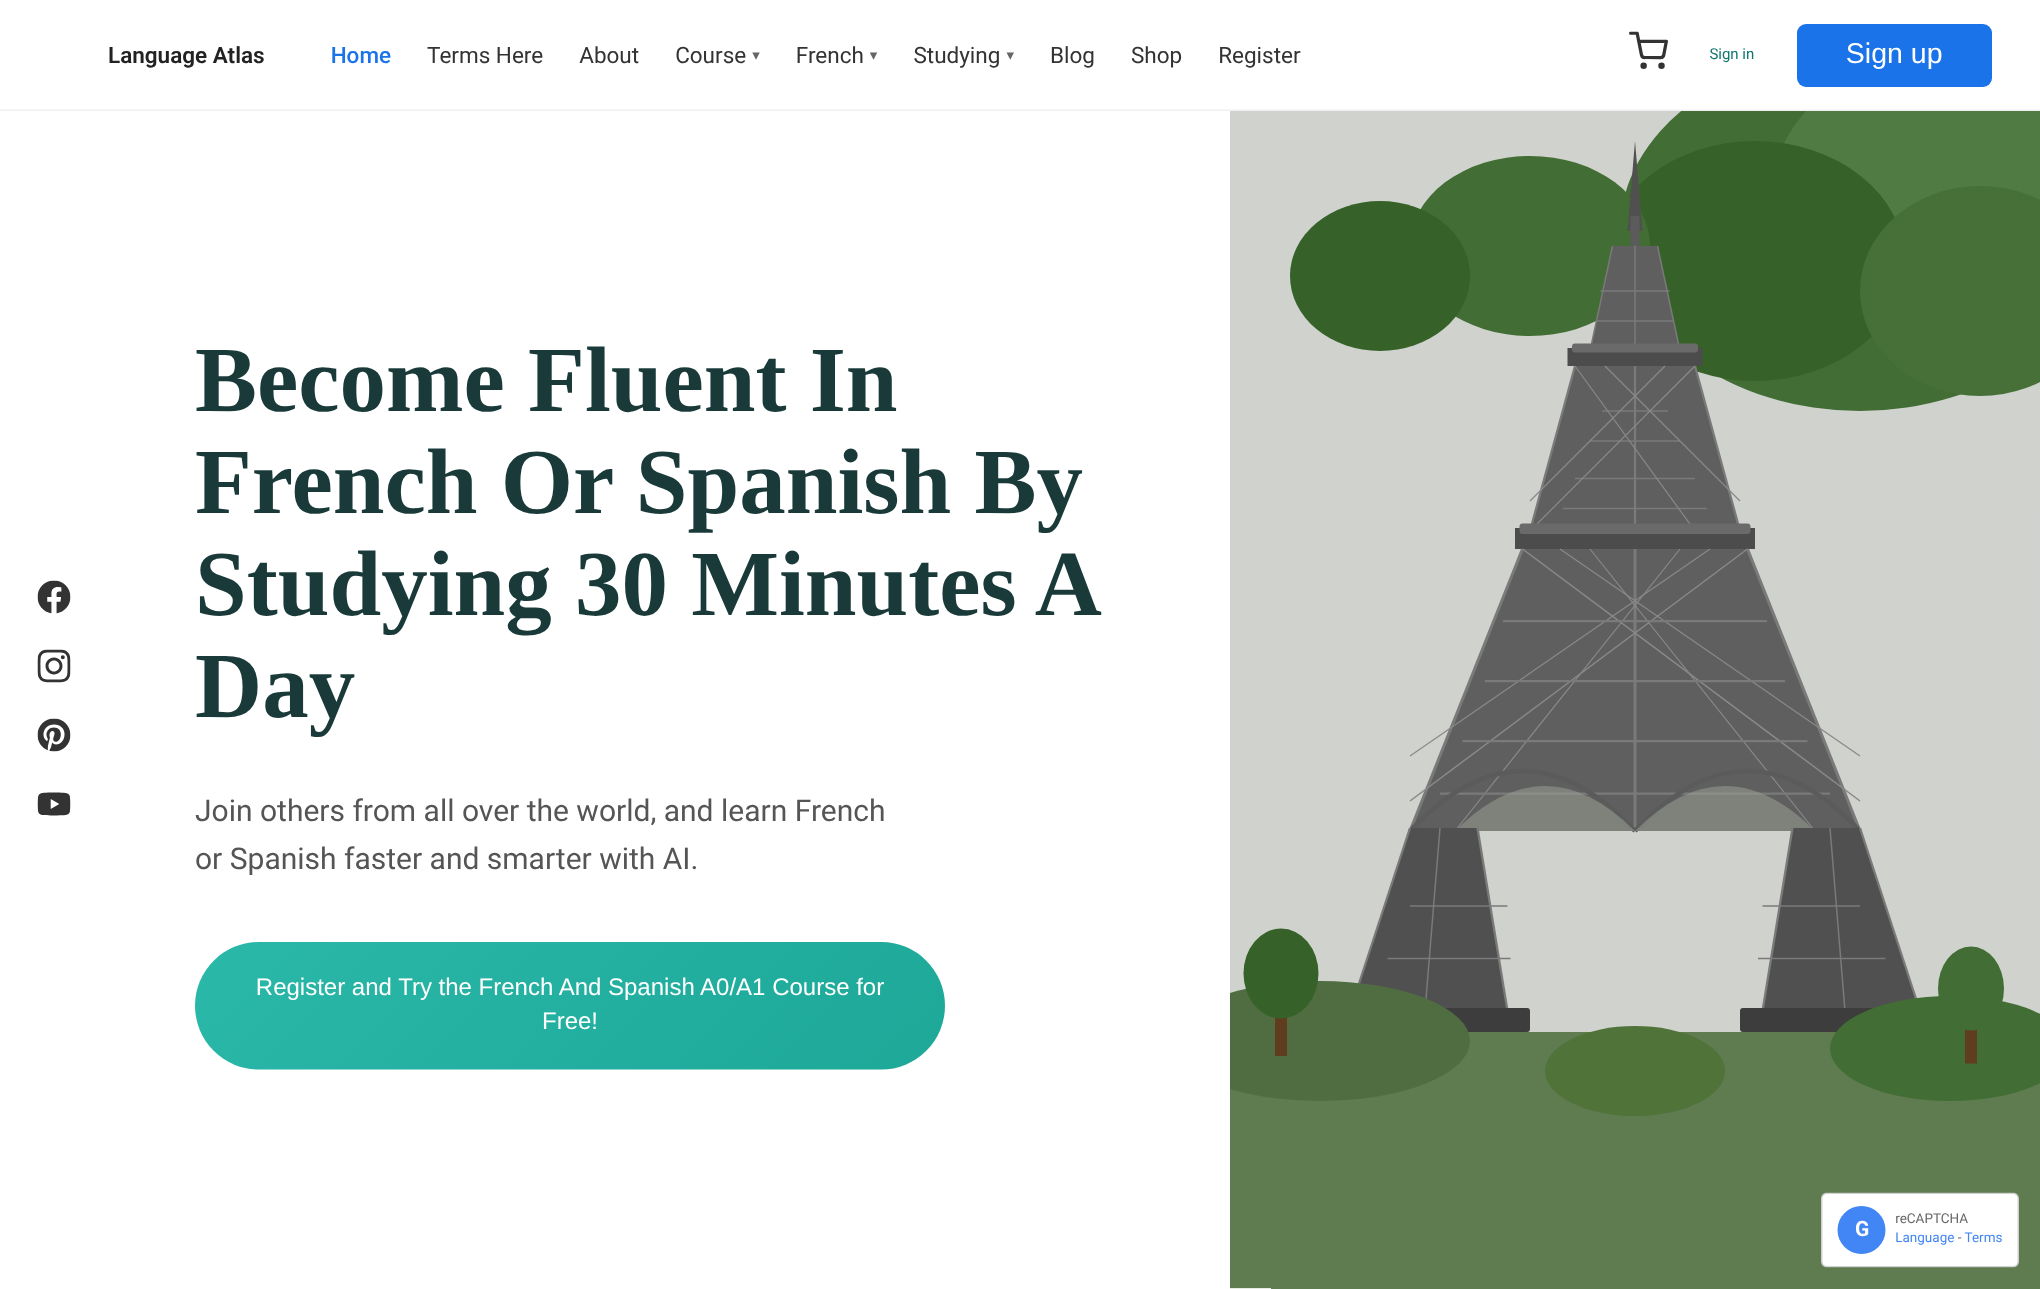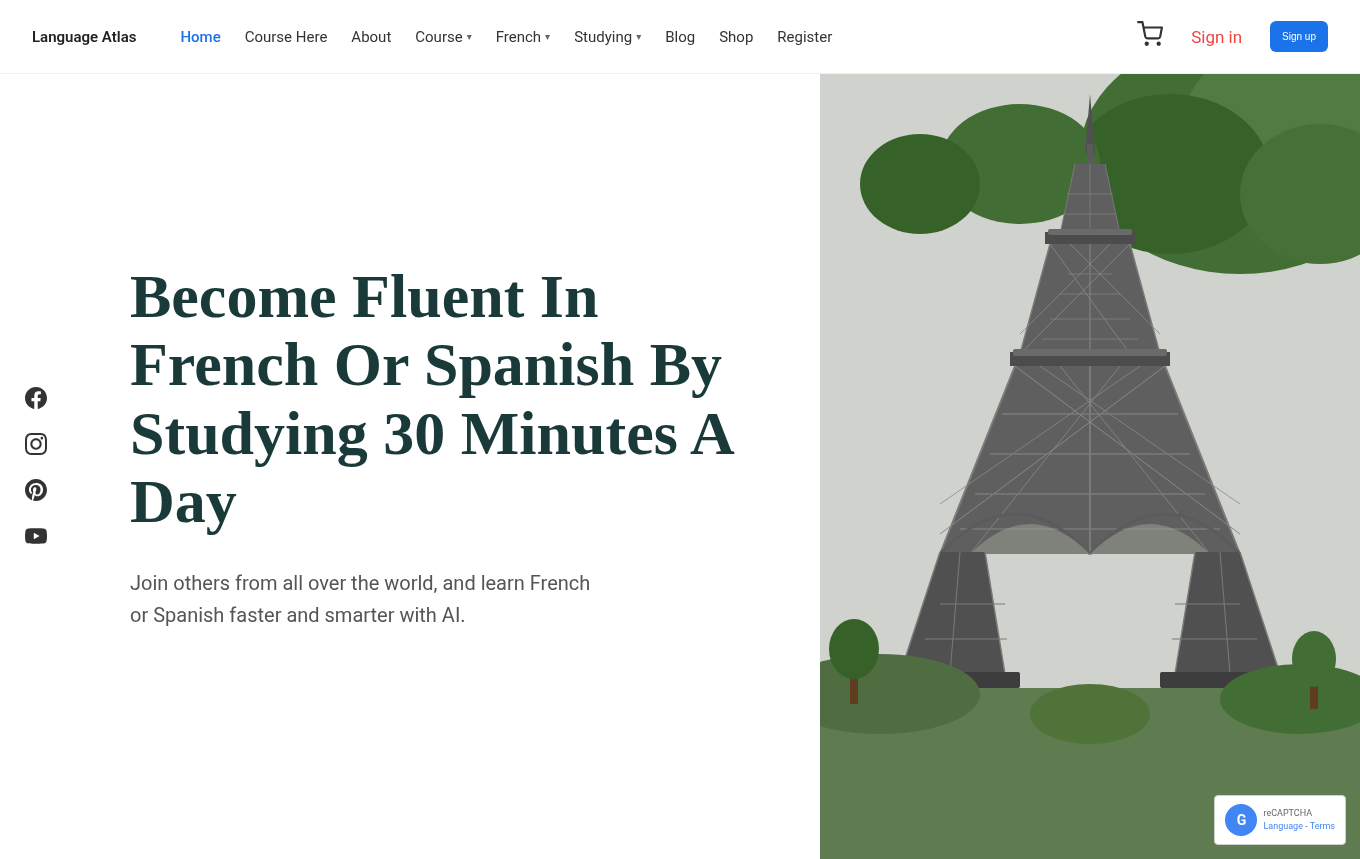--- a/index.html
+++ b/index.html
@@ -34,20 +34,21 @@
       display: flex;
       align-items: center;
       gap: 32px;
     }
 
     .logo {
       font-size: 15px;
       font-weight: 600;
       color: #222;
       white-space: nowrap;
+      margin-left: 40px;
     }
 
     nav {
       display: flex;
       align-items: center;
       gap: 0;
     }
 
     .nav-item {
       display: flex;
@@ -79,33 +80,33 @@
     }
 
     .cart-icon {
       position: relative;
       cursor: pointer;
       font-size: 22px;
       color: #333;
     }
 
     .sign-in {
-      font-size: 17px;
-      color: #ef4444;
+      font-size: 10px;
+      color: #0f766e;
       cursor: pointer;
       padding: 8px 12px;
     }
 
     .sign-up-btn {
       background: #1a73e8;
       color: white;
       border: none;
       border-radius: 6px;
-      padding: 10px 12px;
-      font-size: 10px;
+      padding: 10px 33px;
+      font-size: 19px;
       font-weight: 500;
       cursor: pointer;
     }
 
     
     .main-container {
       display: flex;
       height: calc(859px - 74px);
       position: relative;
     }
@@ -242,21 +243,21 @@
 <body>
 
 <header>
   <div class="header-left">
     <div class="logo">Language Atlas</div>
     <nav>
       <a class="nav-item active">
         <span>Home</span>
       </a>
       <a class="nav-item">
-        <span>Course Here</span>
+        <span>Terms Here</span>
       </a>
       <a class="nav-item">
         <span>About</span>
       </a>
       <a class="nav-item">
         <span>Course</span>
         <span class="chevron">▾</span>
       </a>
       <a class="nav-item">
         <span>French</span>
@@ -312,20 +313,21 @@
     <div class="social-icon">
       <svg viewBox="0 0 24 24" xmlns="http://www.w3.org/2000/svg">
         <path d="M23.495 6.205a3.007 3.007 0 0 0-2.088-2.088c-1.87-.501-9.396-.501-9.396-.501s-7.507-.01-9.396.501A3.007 3.007 0 0 0 .527 6.205a31.247 31.247 0 0 0-.522 5.805 31.247 31.247 0 0 0 .522 5.783 3.007 3.007 0 0 0 2.088 2.088c1.868.502 9.396.502 9.396.502s7.506 0 9.396-.502a3.007 3.007 0 0 0 2.088-2.088 31.247 31.247 0 0 0 .5-5.783 31.247 31.247 0 0 0-.5-5.805zM9.609 15.601V8.408l6.264 3.602z"></path>
       </svg>
     </div>
   </div>
 
   <div class="left-section">
     <h1>Become Fluent In French Or Spanish By Studying 30 Minutes A Day</h1>
     <p class="subtitle">Join others from all over the world, and learn French or Spanish faster and smarter with AI.</p>
+    <button class="cta-button">Register and Try the French And Spanish A0/A1 Course for Free!</button>
   </div>
 
   <div class="right-section">
     <svg class="eiffel-svg" viewBox="0 0 540 785" preserveAspectRatio="xMidYMid slice" xmlns="http://www.w3.org/2000/svg">
 
       <rect width="540" height="785" fill="#e8eae6"></rect>
 
       <ellipse cx="420" cy="80" rx="160" ry="120" fill="#4a7a3a"></ellipse>
       <ellipse cx="480" cy="60" rx="120" ry="100" fill="#5a8a4a"></ellipse>
       <ellipse cx="350" cy="100" rx="100" ry="80" fill="#3d6e2e"></ellipse>

